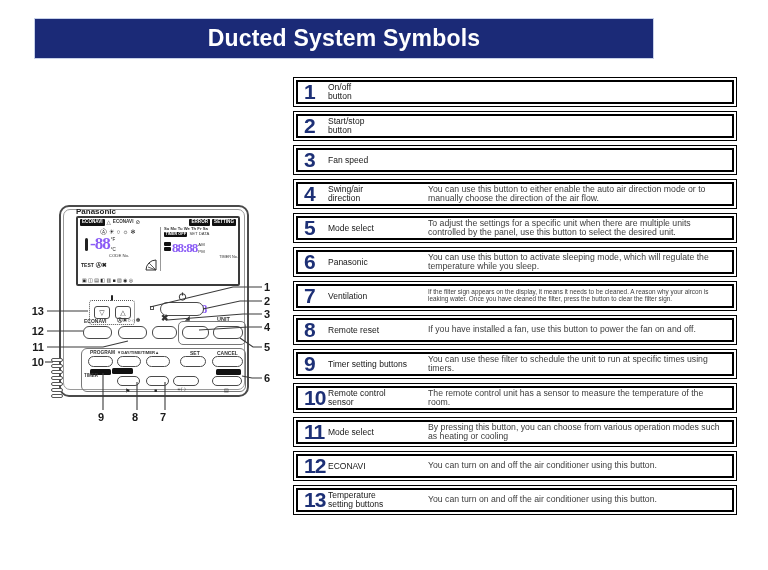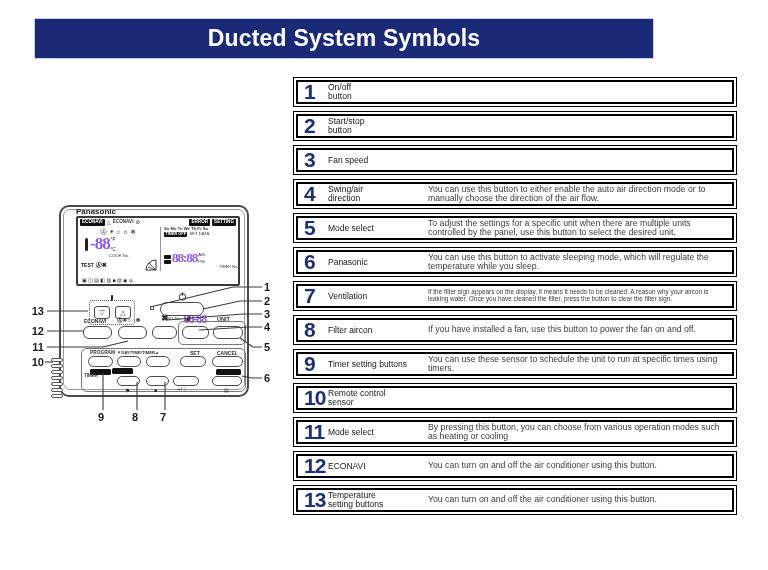--- a/index.html
+++ b/index.html
@@ -43,21 +43,21 @@
   .t88{font-size:17px;line-height:16px;letter-spacing:-1px;}
   .degs{display:flex;flex-direction:column;justify-content:space-between;height:15px;font-size:4.5px;margin-left:1px;}
   .codeno{font-size:4.3px;text-align:center;color:#333;margin-top:1px;}
   .testrow{display:flex;align-items:center;gap:2px;margin-top:1px;font-size:5px;font-weight:bold;}
   .lcddiv{position:absolute;left:82px;top:9px;bottom:13px;border-left:1px solid #999;}
   .lcdrt{position:absolute;left:86px;top:8px;width:74px;}
   .days{font-size:4.2px;line-height:5px;font-weight:bold;color:#333;}
   .sdrow{display:flex;align-items:center;gap:2px;margin-top:1px;}
   .b38{font-size:3.8px;padding:.5px 1.5px;}
   .t42{font-size:4.2px;color:#333;line-height:1;}
-  .timerow{display:flex;align-items:flex-end;margin-top:15px;}
+  .timerow{display:flex;align-items:flex-start;margin-top:5px;}
   .mbads{display:flex;flex-direction:column;gap:1px;margin-right:1px;}
   .mbads i{width:7px;height:4px;background:#111;border-radius:1px;}
   .t1388{font-size:13px;line-height:12px;letter-spacing:-1px;}
   .ampm{display:flex;flex-direction:column;justify-content:space-between;height:12px;font-size:4.2px;margin-left:1px;color:#333;}
   .timerno{font-size:3.8px;text-align:right;color:#333;margin-top:1px;}
   .unitrow{display:flex;align-items:center;gap:2px;margin-top:45px;}
   .t1288{font-size:12px;line-height:11px;letter-spacing:-1px;}
   .lcdicons{position:absolute;left:4px;right:4px;bottom:1px;display:flex;justify-content:space-between;
             font-size:5px;color:#222;line-height:6px;}
 
@@ -291,36 +291,37 @@
     <div class="trow small">
         <div class="tin">
       <span class="num">7</span>
       <span class="lbl">Ventilation</span>
       <span class="desc">If the filter sign appears on the display, it means it needs to be cleaned. A reason why your aircon is leaking water. Once you have cleaned the filter, press the button to clear the filter sign.</span>
     </div>
       </div>
     <div class="trow">
         <div class="tin">
       <span class="num">8</span>
-      <span class="lbl">Filter aircon</span>
+      <span class="lbl">Remote reset</span>
       <span class="desc">If you have installed a fan, use this button to power the fan on and off.</span>
     </div>
       </div>
     <div class="trow">
         <div class="tin">
       <span class="num">9</span>
       <span class="lbl">Timer setting buttons</span>
-      <span class="desc">You can use these sensor to schedule the unit to run at specific times using timers.</span>
+      <span class="desc">You can use these filter to schedule the unit to run at specific times using timers.</span>
     </div>
       </div>
     <div class="trow">
         <div class="tin">
       <span class="num">10</span>
       <span class="lbl">Remote control
 sensor</span>
+      <span class="desc">The remote control unit has a sensor to measure the temperature of the room.</span>
     </div>
       </div>
     <div class="trow">
         <div class="tin">
       <span class="num">11</span>
       <span class="lbl">Mode select</span>
       <span class="desc">By pressing this button, you can choose from various operation modes such as heating or cooling</span>
     </div>
       </div>
     <div class="trow">

